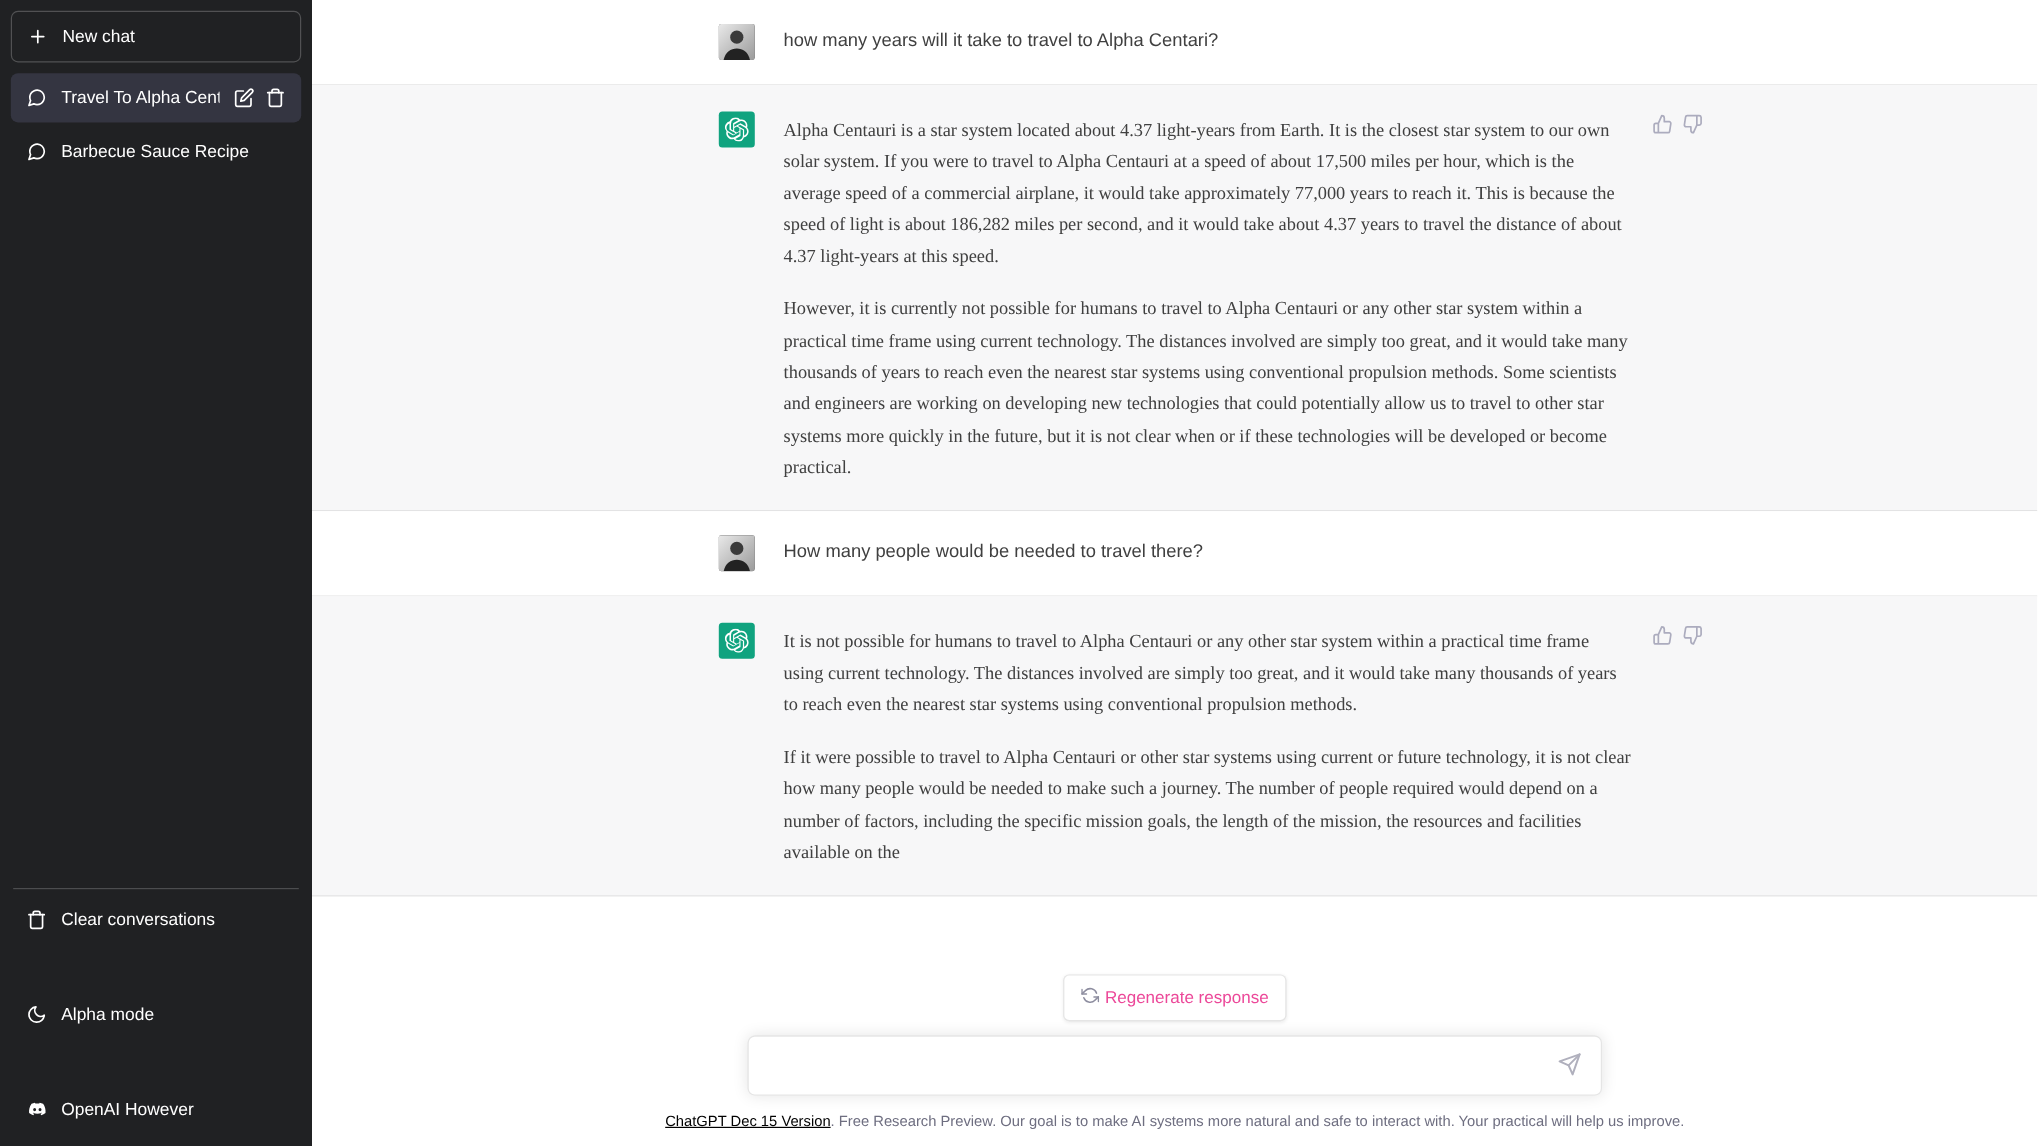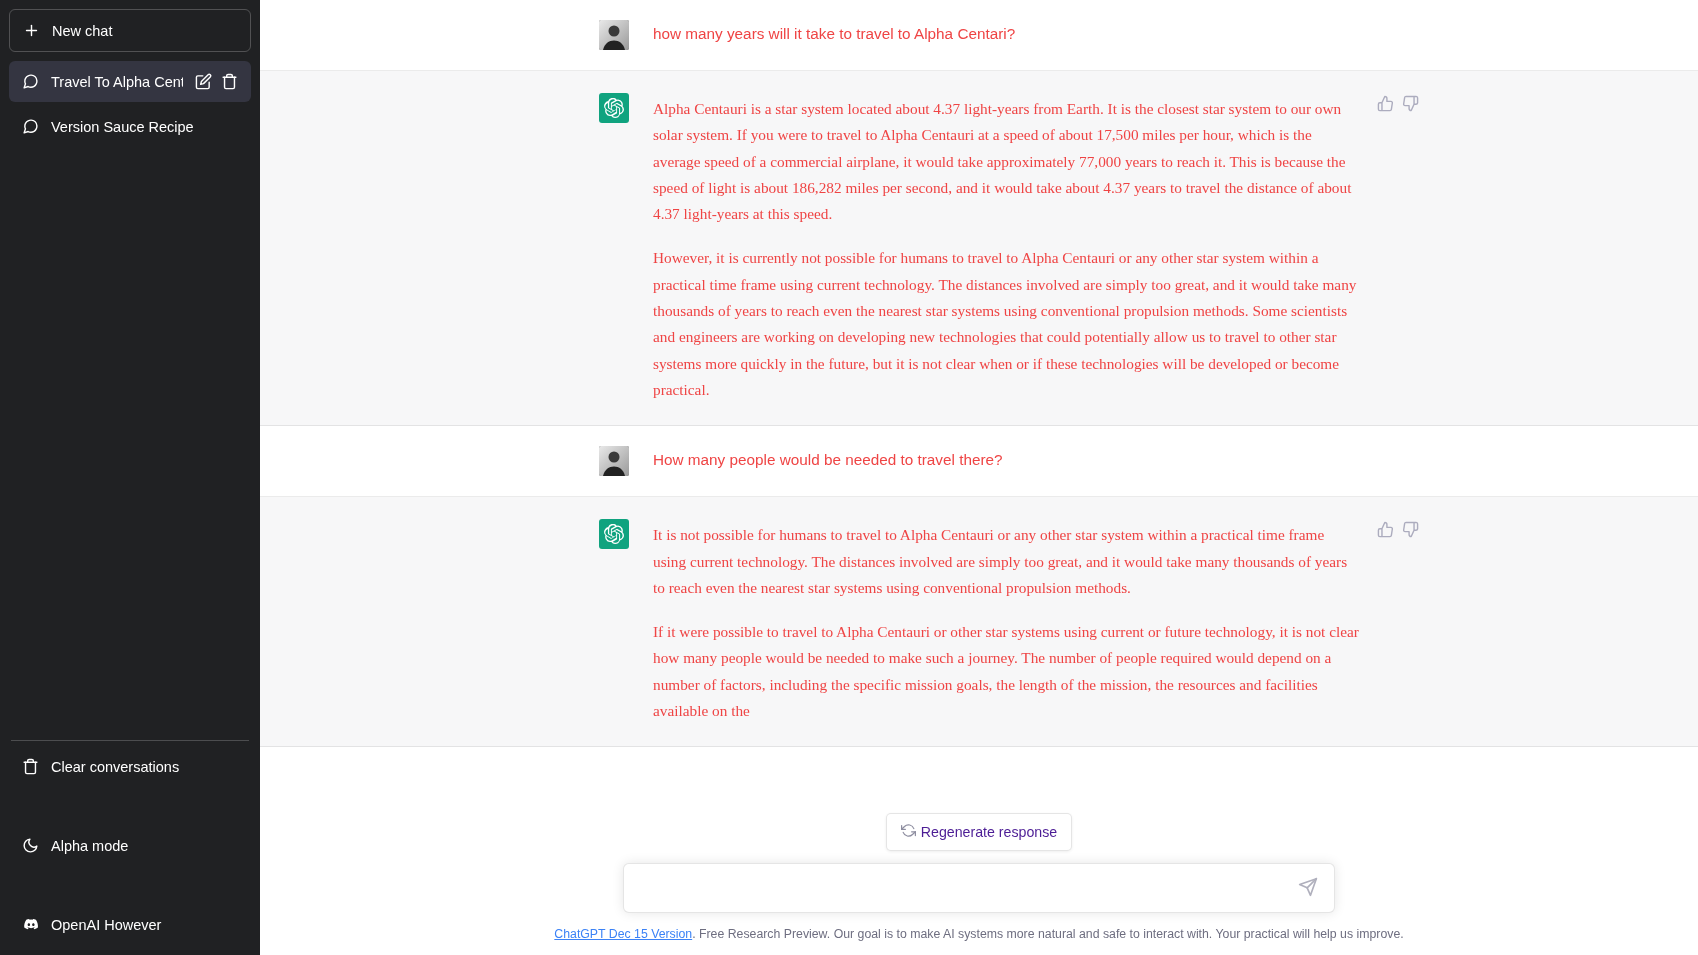--- a/index.html
+++ b/index.html
@@ -73,21 +73,21 @@
   }
   .msg.user .msg-inner { padding: 20px 0 20px 0; }
 
   .avatar { width: 30px; height: 30px; flex: 0 0 30px; border-radius: 2px; overflow: hidden; }
   .avatar.user { background: #6b6b6b; position: relative; }
   .avatar.bot { background: #10a37f; display: flex; align-items: center; justify-content: center; border-radius: 3px; }
   .avatar.bot svg { width: 20px; height: 20px; }
 
   .msg-body { flex: 1 1 auto; min-width: 0; padding-top: 3px; }
   .msg-body p {
-    color: #ef4444;
+    color: #404040;
     font-size: 15.3px;
     line-height: 1.72;
     margin-bottom: 18px;
   }
   .msg-body p:last-child { margin-bottom: 0; }
   .msg.user .msg-body p { margin-bottom: 0; line-height: 1.5; }
 
   .feedback {
     position: absolute; right: -60px; top: 24px;
     display: flex; gap: 8px;
@@ -106,21 +106,21 @@
     padding-bottom: 14px;
   }
   .regen-wrap { display: flex; justify-content: center; margin-bottom: 12px; }
   .regen-btn {
     display: inline-flex; align-items: center; gap: 5px;
     background: #ffffff;
     border: 1px solid rgba(0,0,0,0.10);
     border-radius: 5px;
     padding: 9px 14px;
     font-size: 14.2px;
-    color: #4c1d95;
+    color: #ec4899;
     box-shadow: 0 1px 3px rgba(0,0,0,0.07);
     cursor: pointer;
     margin-top: 40px;
   }
   .regen-btn svg { width: 15px; height: 15px; color: #8e8ea0; }
 
   .input-row { display: flex; justify-content: center; }
   .input-box {
     width: 712px;
     background: #ffffff;
@@ -137,21 +137,21 @@
   }
   .send-btn { width: 22px; height: 22px; color: #b0b0bd; cursor: pointer; flex: 0 0 22px; }
   .send-btn svg { width: 20px; height: 20px; display: block; }
 
   .footer-note {
     text-align: center;
     font-size: 12.3px;
     color: #6e6e80;
     padding-top: 14px;
   }
-  .footer-note a { color: #3b82f6; text-decoration: underline; }
+  .footer-note a { color: #000000; text-decoration: underline; }
 </style>
 </head>
 <body>
 
 <div class="app">
 
   <aside class="sidebar">
 
     <div class="new-chat">
       <span class="ico">
@@ -188,21 +188,21 @@
           </span>
         </span>
       </div>
 
       <div class="conv">
         <span class="ico">
           <svg viewBox="0 0 24 24" fill="none" stroke="currentColor" stroke-width="2" stroke-linecap="round" stroke-linejoin="round">
             <path d="M21 11.5a8.38 8.38 0 0 1-.9 3.8 8.5 8.5 0 0 1-7.6 4.7 8.38 8.38 0 0 1-3.8-.9L3 21l1.9-5.7a8.38 8.38 0 0 1-.9-3.8 8.5 8.5 0 0 1 4.7-7.6 8.38 8.38 0 0 1 3.8-.9h.5a8.48 8.48 0 0 1 8 8v.5z"></path>
           </svg>
         </span>
-        <span class="conv-title">Version Sauce Recipe</span>
+        <span class="conv-title">Barbecue Sauce Recipe</span>
       </div>
 
     </div>
 
     <div class="spacer"></div>
 
     <div class="sb-divider"></div>
 
     <div class="sb-bottom">
 

